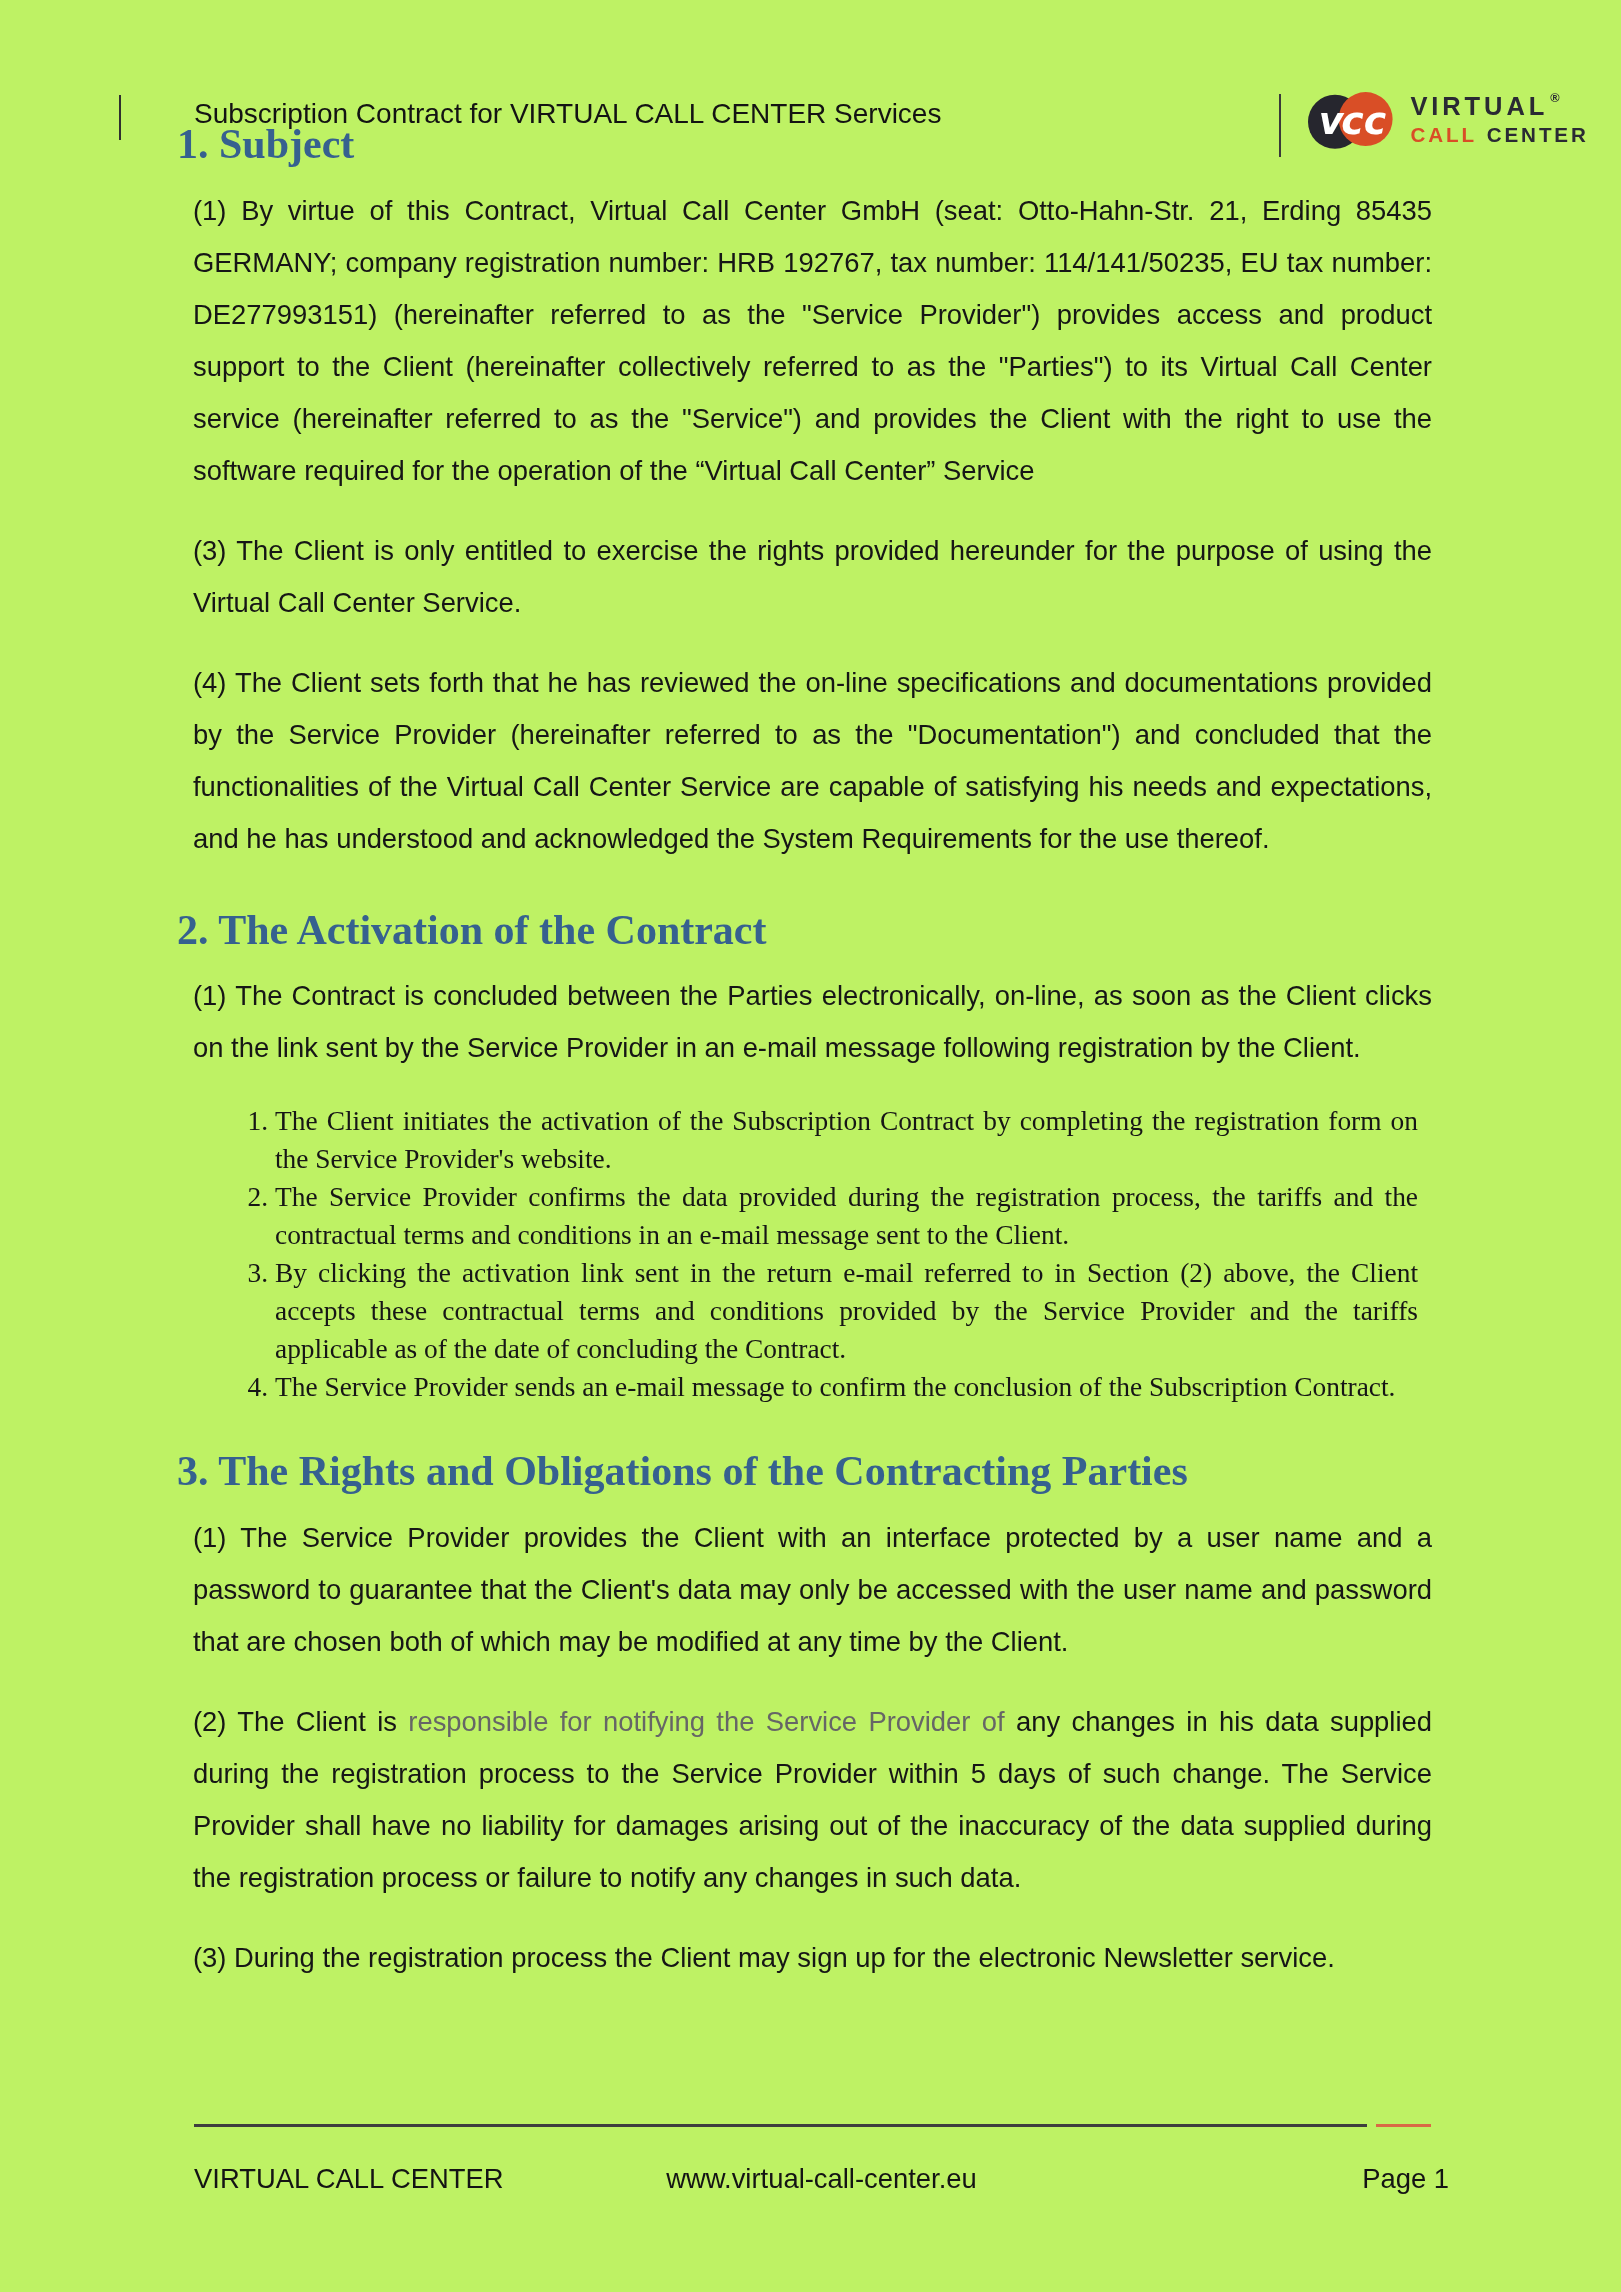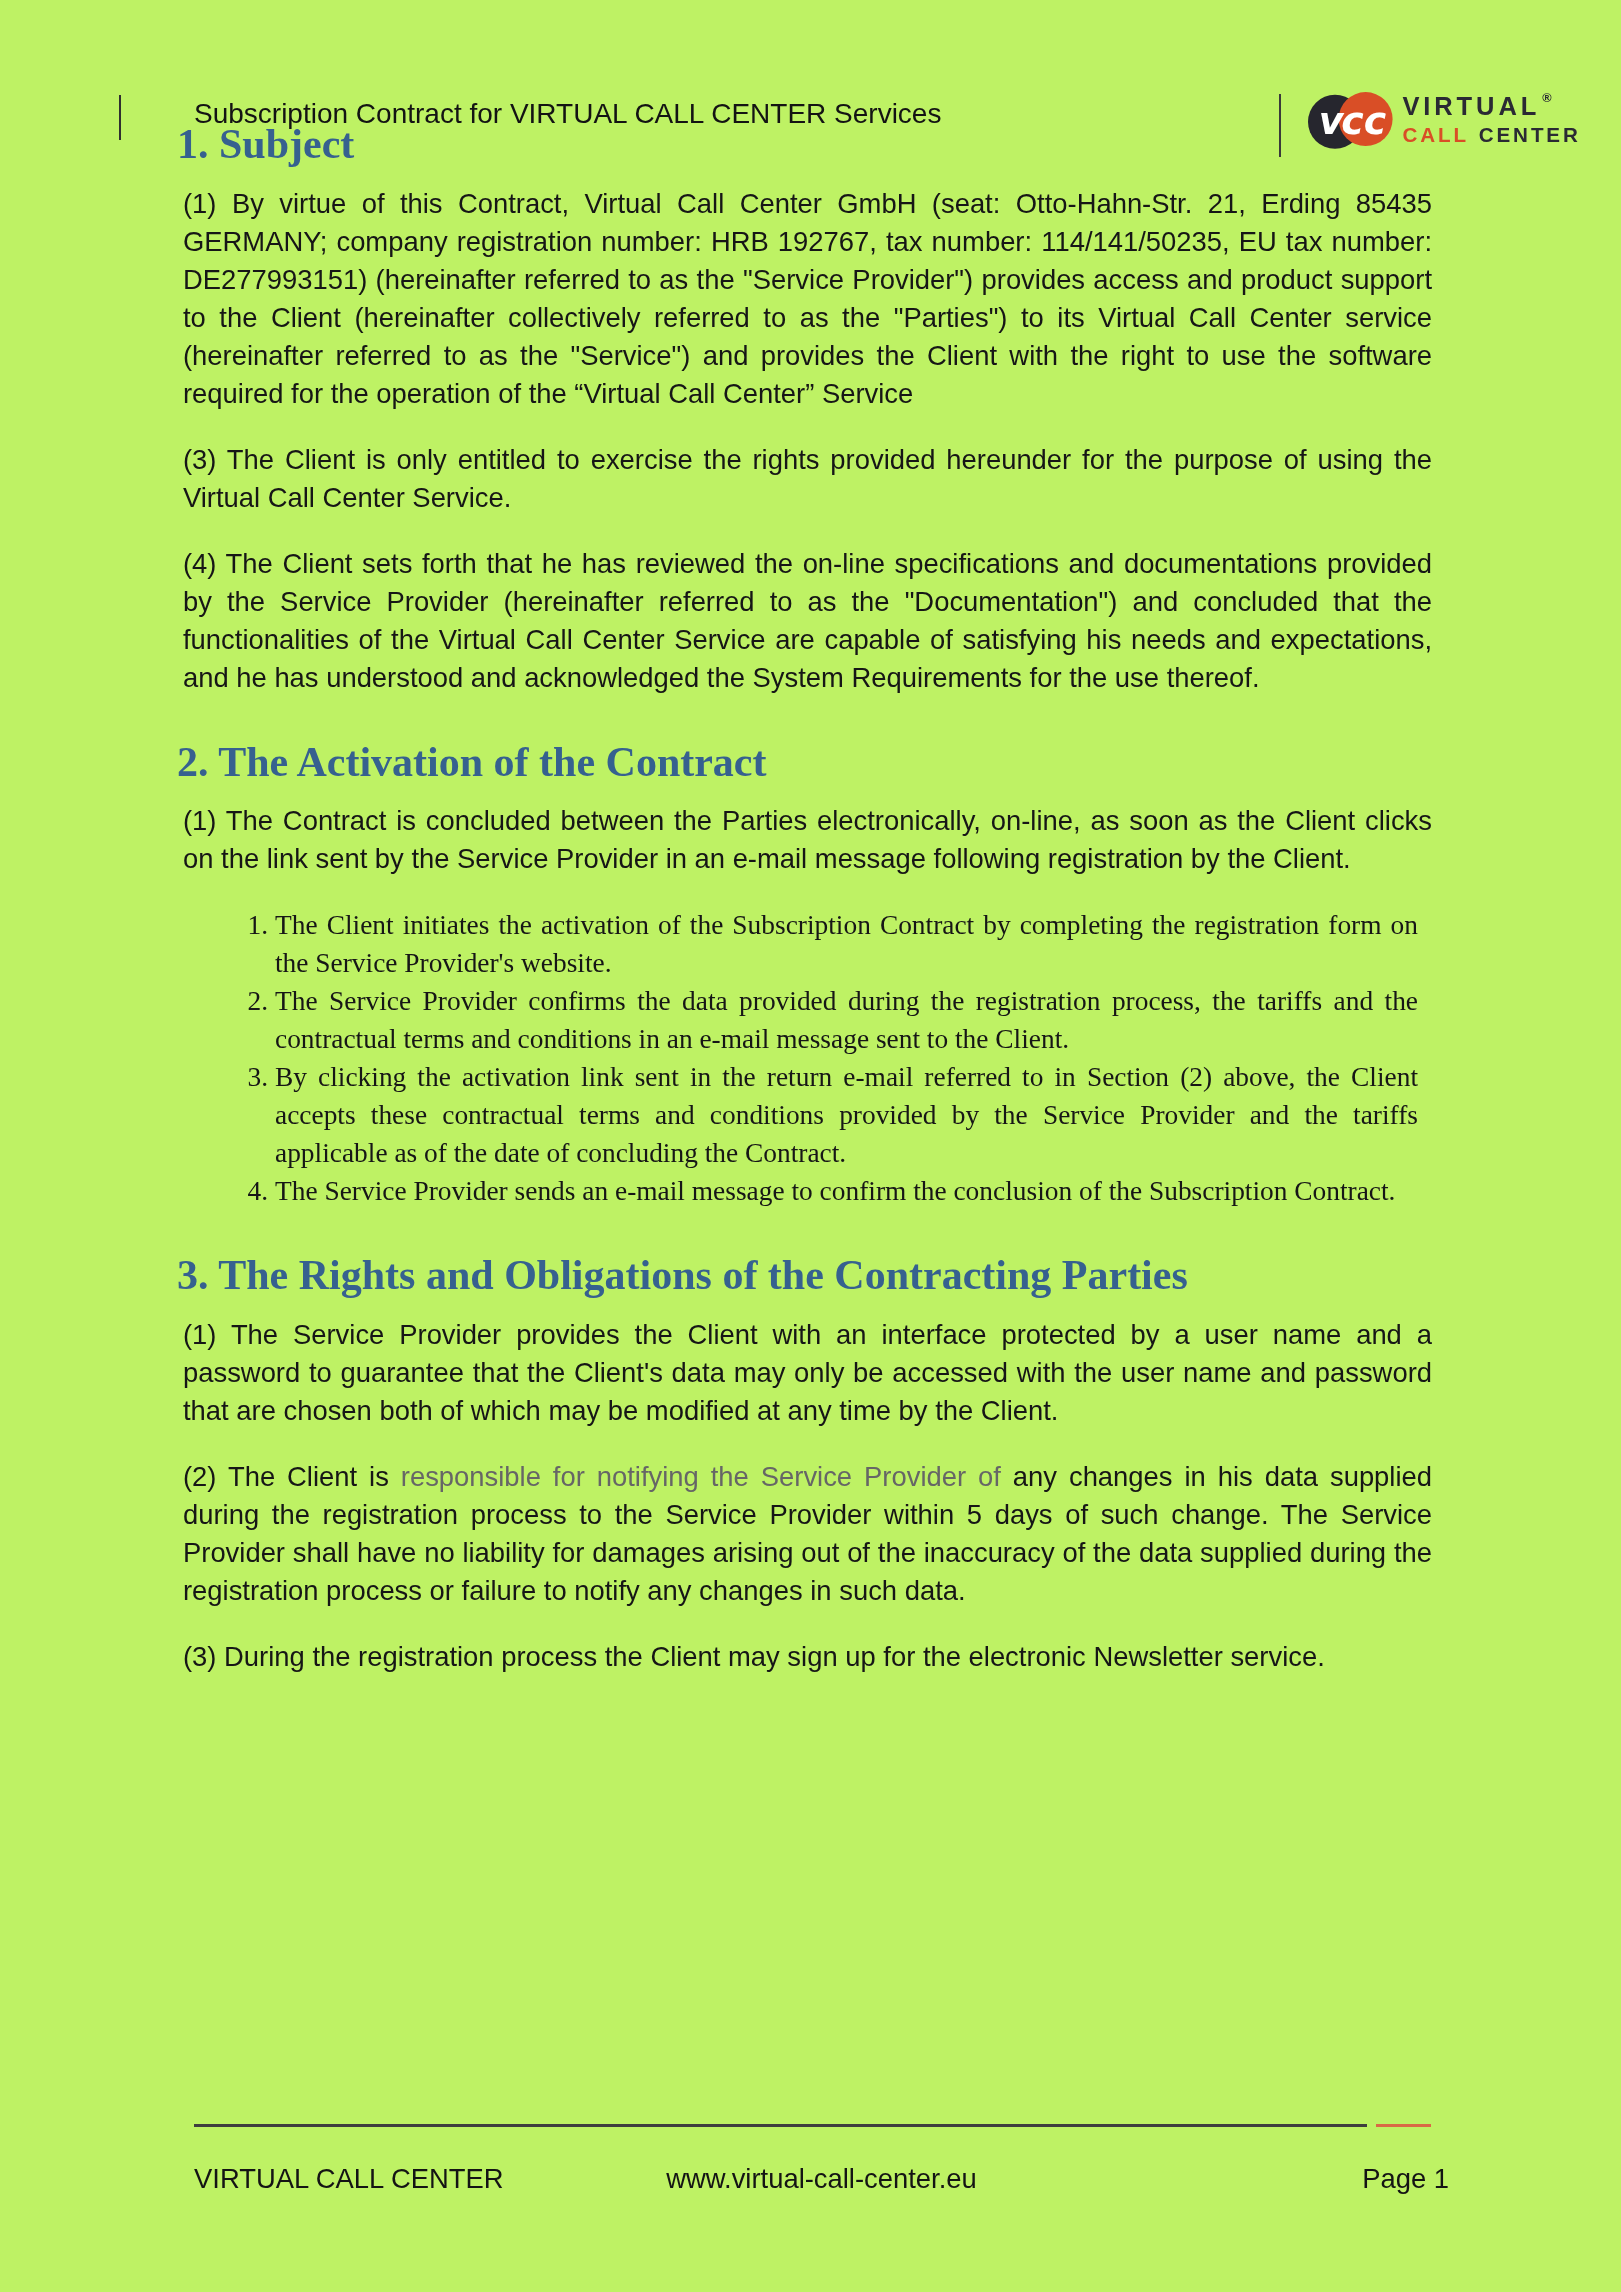--- a/index.html
+++ b/index.html
@@ -17,42 +17,42 @@
     width:2px;height:45px;background:#2f2f2f;
   }
   .header-title{
     position:absolute;left:194px;top:97px;
     font-size:28px;line-height:33px;color:#131313;
     white-space:nowrap;
   }
   .logo{position:absolute;left:1279px;top:82px;display:flex;align-items:center;}
   .logo-sep{width:2px;height:63px;background:#3a3a3a;margin-top:11.8px;}
   .logo-mark{margin-left:27.4px;display:block;}
-  .logo-text{margin-left:4px;line-height:1;}
+  .logo-text{margin-left:12px;line-height:1;}
   .logo-line1{
     font-size:25.5px;font-weight:bold;letter-spacing:3.9px;color:#2a2a33;
     display:flex;align-items:flex-start;
   }
   .logo-reg{font-size:12.7px;letter-spacing:0;margin-left:2px;transform:translateY(-2px);}
   .logo-line2{font-size:20.6px;font-weight:bold;letter-spacing:2.9px;color:#2a2a33;margin-top:5.9px;}
   .logo-call{color:#d94e26;margin-right:9.8px;}
   
   .content{
     position:absolute;left:177px;top:0;width:1255px;
     padding-top:120px;
   }
   h1{
     font-family:"Liberation Serif",serif;
     font-weight:bold;font-size:42px;line-height:49px;
     color:#36618f;margin:0 0 15.7px 0;
   }
   h1.spaced{margin-top:41px;}
   p{
-    font-size:27.4px;line-height:38px;
-    text-align:justify;margin:0 0 28px 6px;color:#161616;
+    font-size:27.4px;line-height:52px;
+    text-align:justify;margin:0 0 28px 16px;color:#161616;
   }
   ol{
     margin:0 14px 28px 0;padding:0 0 0 98px;font-family:Liberation Serif, serif;
   }
   ol li{
     font-size:27.4px;line-height:38px;text-align:justify;color:#161616;
   }
   .gray-text{color:#666666;}
   
   .footer-rule{

